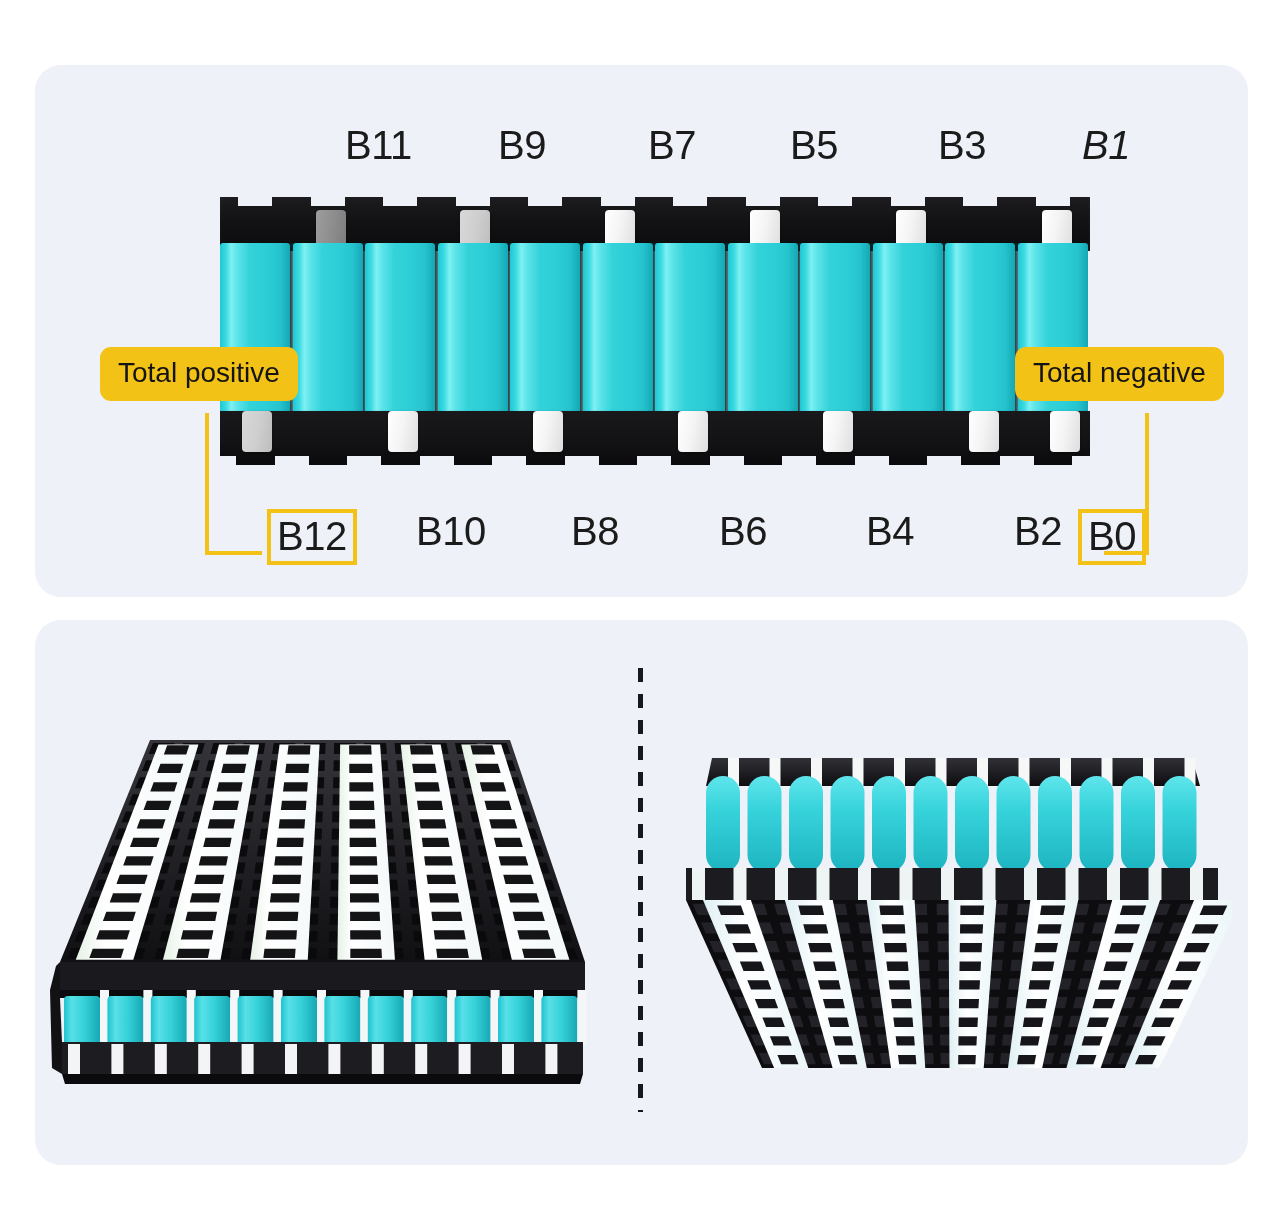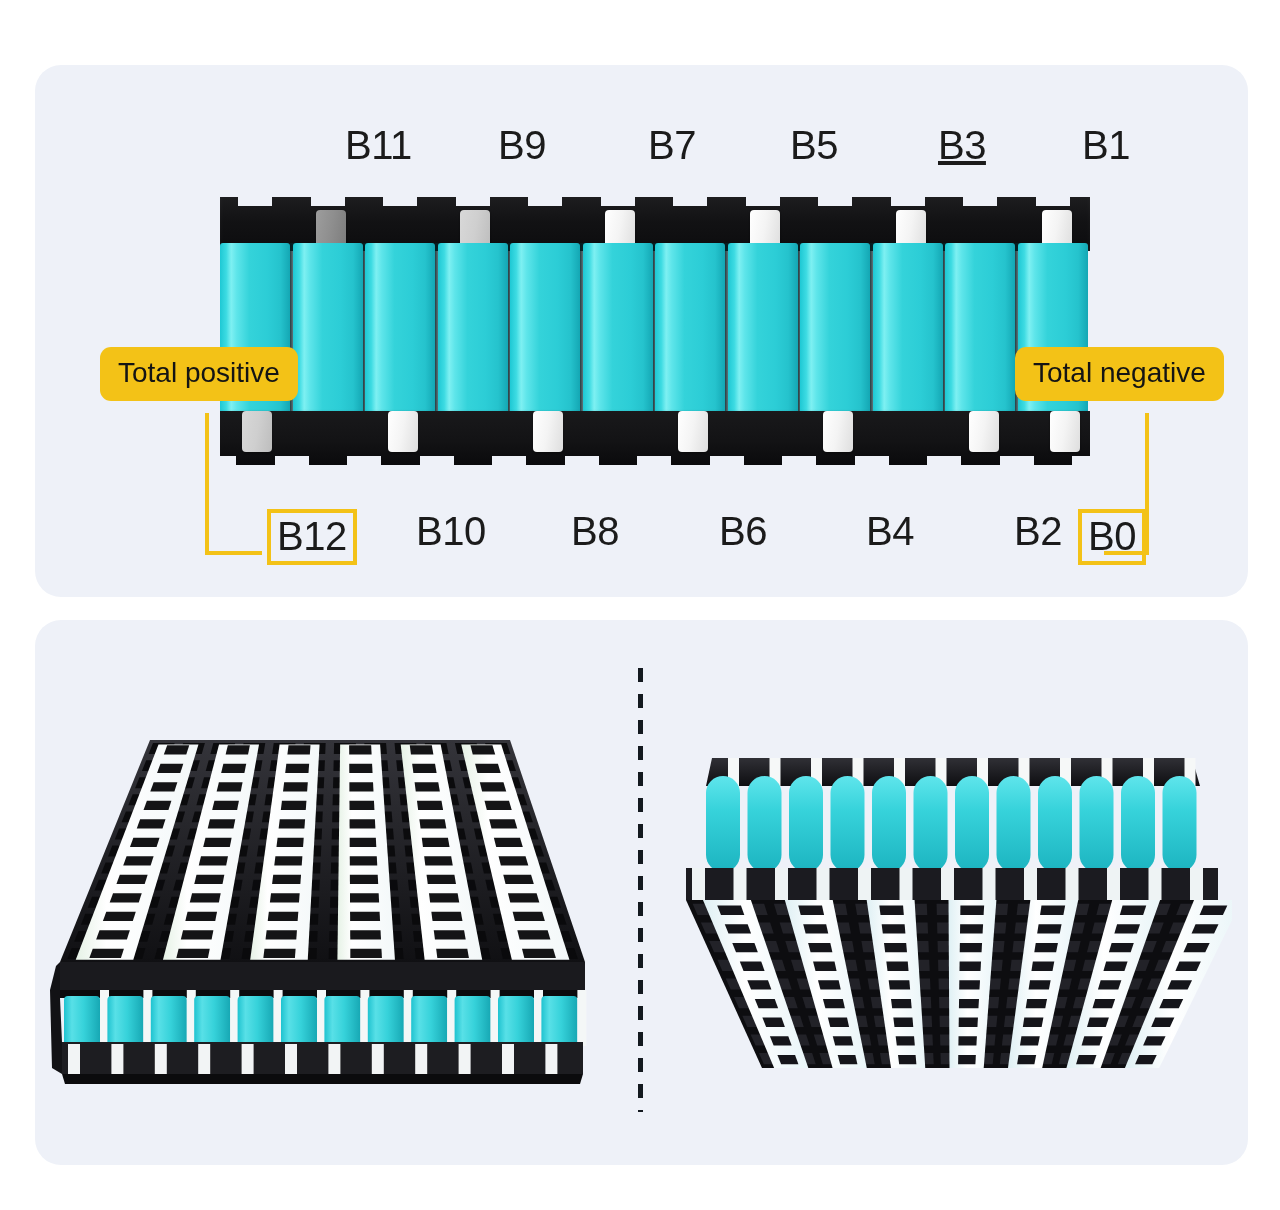--- a/index.html
+++ b/index.html
@@ -167,22 +167,22 @@
 <div id="root">
 
   <div class="panel" id="panel-top">
     <div id="stage">
 
       <div id="top-labels">
           <div class="lbl lbl-top" style="left: 310px;">B11</div>
           <div class="lbl lbl-top" style="left: 463px;">B9</div>
           <div class="lbl lbl-top" style="left: 613px;">B7</div>
           <div class="lbl lbl-top" style="left: 755px;">B5</div>
-          <div class="lbl lbl-top" style="left: 903px; text-decoration: underline;">B3</div>
-          <div class="lbl lbl-top" style="left: 1047px;">B1</div>
+          <div class="lbl lbl-top" style="left: 903px;">B3</div>
+          <div class="lbl lbl-top" style="left: 1047px; font-style: italic;">B1</div>
         </div>
 
       <div id="assembly">
         <div class="frame" id="frame-top">
             <div class="notch" style="left: 18px;"></div>
             <div class="notch" style="left: 91px;"></div>
             <div class="notch" style="left: 163px;"></div>
             <div class="notch" style="left: 236px;"></div>
             <div class="notch" style="left: 308px;"></div>
             <div class="notch" style="left: 381px;"></div>

